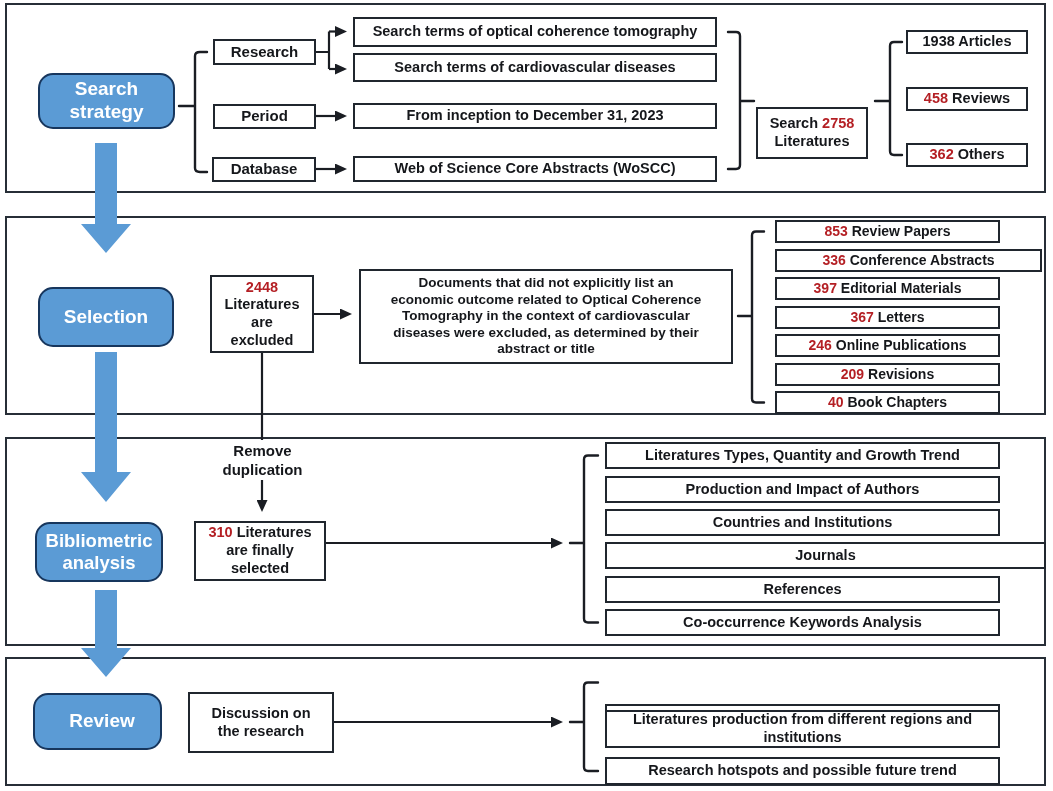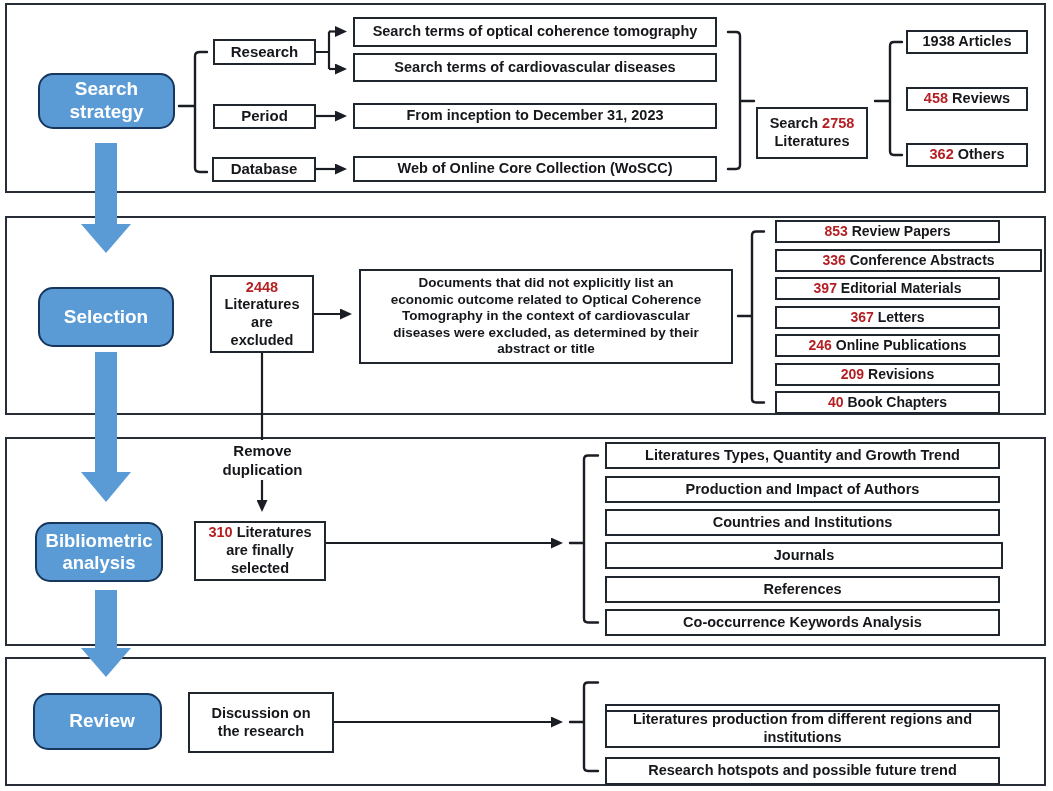--- a/index.html
+++ b/index.html
@@ -67,21 +67,21 @@
 
   <div class="stage" style="left:38px;top:73px;width:137px;height:56px;">Search strategy</div>
 
   <div class="box f15" style="left:213px;top:39px;width:103px;height:26px;">Research</div>
   <div class="box f15" style="left:213px;top:104px;width:103px;height:25px;">Period</div>
   <div class="box f15" style="left:212px;top:157px;width:104px;height:25px;">Database</div>
 
   <div class="box f145" style="left:353px;top:17px;width:364px;height:30px;">Search terms of optical coherence tomography</div>
   <div class="box f145" style="left:353px;top:53px;width:364px;height:29px;">Search terms of cardiovascular diseases</div>
   <div class="box f145" style="left:353px;top:103px;width:364px;height:26px;">From inception to December 31, 2023</div>
-  <div class="box f145" style="left:353px;top:156px;width:364px;height:26px;">Web of Online Core Collection (WoSCC)</div>
+  <div class="box f145" style="left:353px;top:156px;width:364px;height:26px;">Web of Science Core Abstracts (WoSCC)</div>
 
   <div class="box f145" style="left:756px;top:75px;width:112px;height:52px;margin-top:32px;">
     <div class="txt"><span>Search</span>&nbsp;<span class="num">2758</span> <span>Literatures</span></div>
   </div>
 
   <div class="box f145" style="left:906px;top:30px;width:122px;height:24px;">
     <div class="txt"><span class="num num-ink">1938</span> <span>Articles</span></div>
   </div>
   <div class="box f145" style="left:906px;top:87px;width:122px;height:24px;">
     <div class="txt"><span class="num">458</span> <span>Reviews</span></div>
@@ -133,21 +133,21 @@
 
   <div class="box f145" style="left:194px;top:521px;width:132px;height:60px;">
     <div class="txt"><span class="num">310</span> <span class="pre">Literatures
 are finally
 selected</span></div>
   </div>
 
   <div class="box f145" style="left:605px;top:442px;width:395px;height:27px;">Literatures Types, Quantity and Growth Trend</div>
   <div class="box f145" style="left:605px;top:476px;width:395px;height:27px;">Production and Impact of Authors</div>
   <div class="box f145" style="left:605px;top:509px;width:395px;height:27px;">Countries and Institutions</div>
-  <div class="box f145" style="left:605px;top:542px;width:398px;height:27px;">Journals</div>
+  <div class="box f145" style="left:605px;top:542px;width:441px;height:27px;">Journals</div>
   <div class="box f145" style="left:605px;top:576px;width:395px;height:27px;">References</div>
   <div class="box f145" style="left:605px;top:609px;width:395px;height:27px;">Co-occurrence Keywords Analysis</div>
 
   <div class="stage" style="left:33px;top:693px;width:129px;height:57px;padding-left:13px;">Review</div>
 
   <div class="box f145 pre" style="left:188px;top:692px;width:146px;height:61px;">Discussion on
 the research</div>
 
   <div class="box f145" style="left:605px;top:704px;width:395px;height:29px;">Great growth in the past few years</div>
   <div class="box f145 pre" style="left:605px;top:710px;width:395px;height:38px;">Literatures production from different regions and

